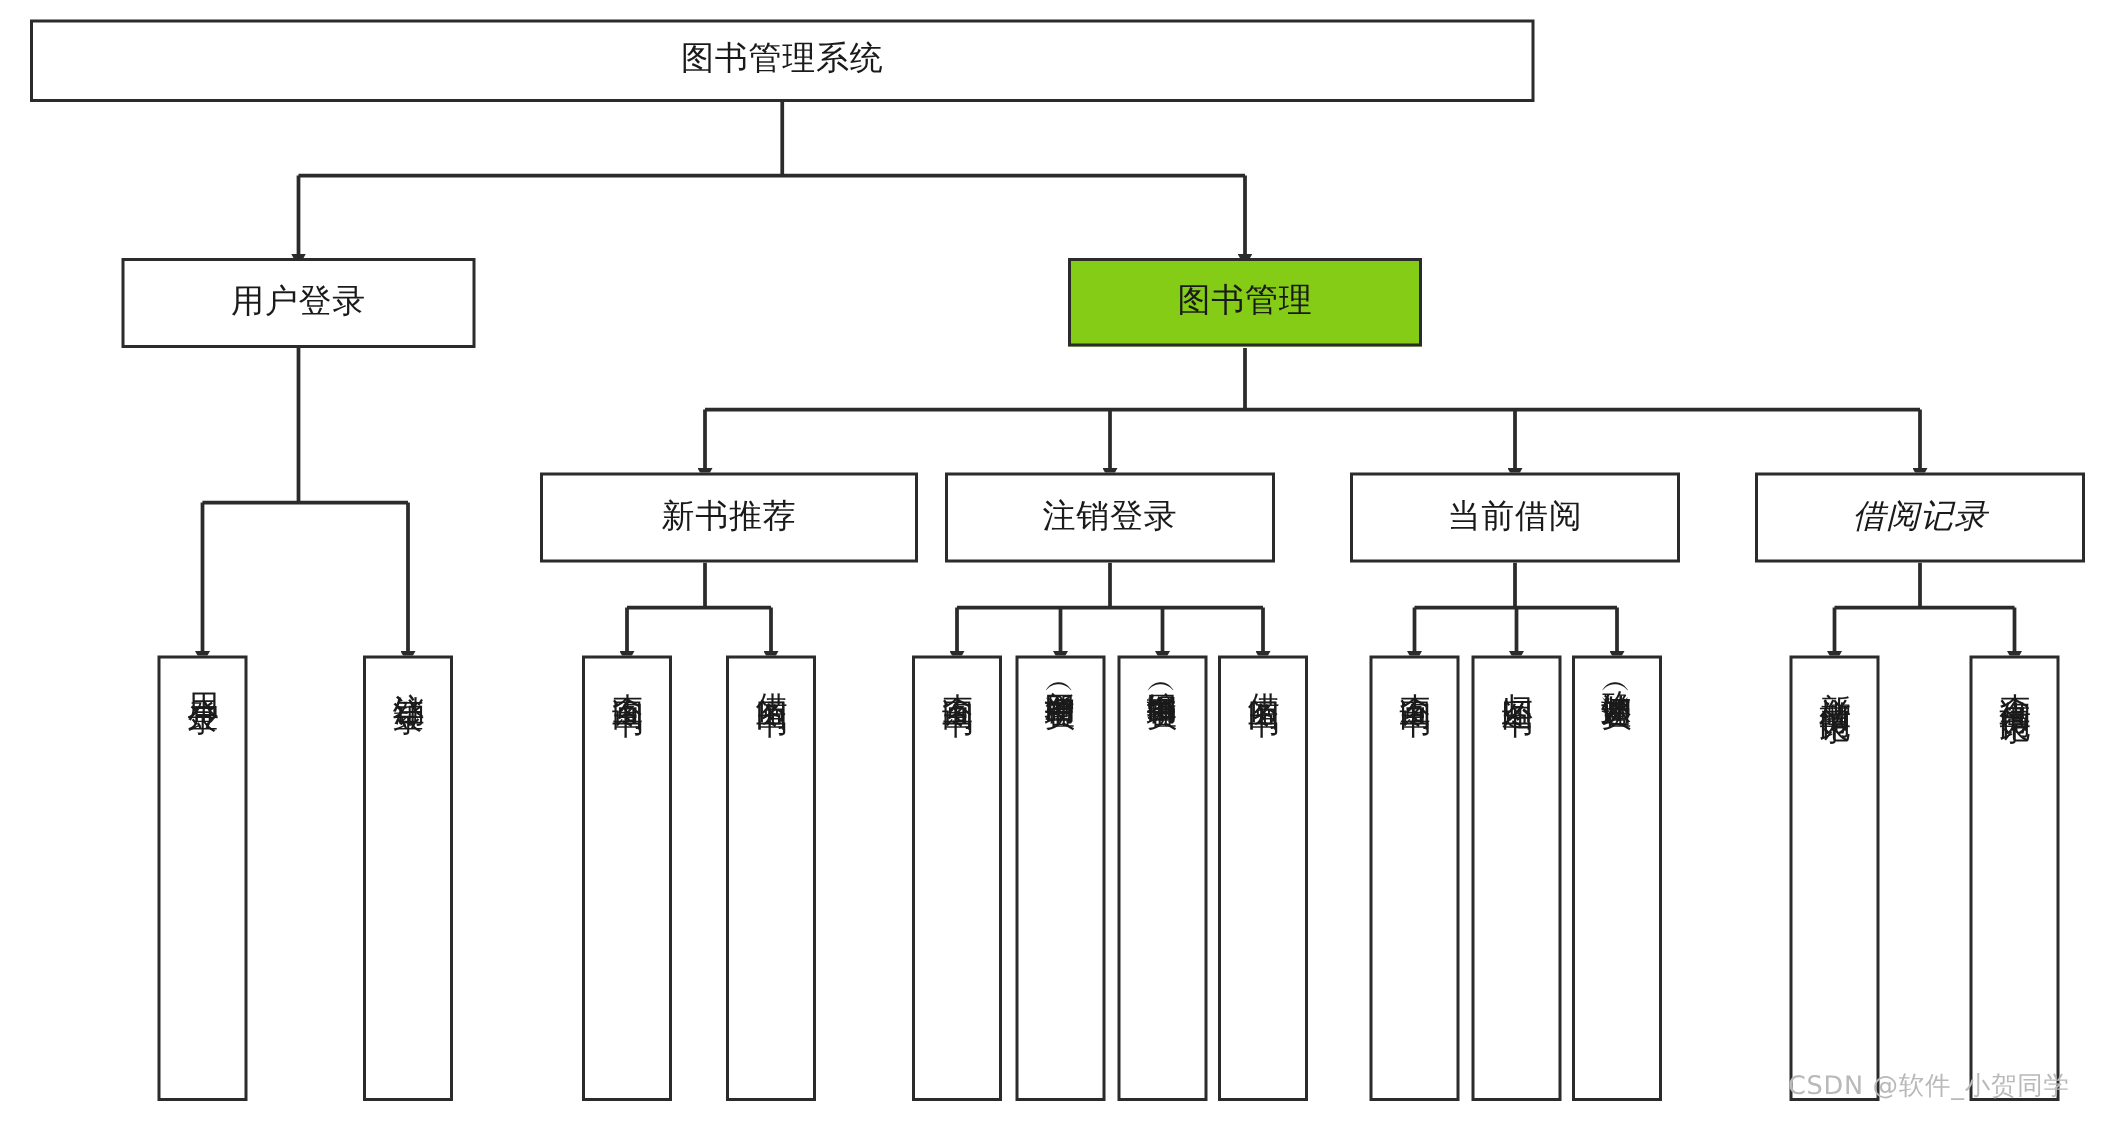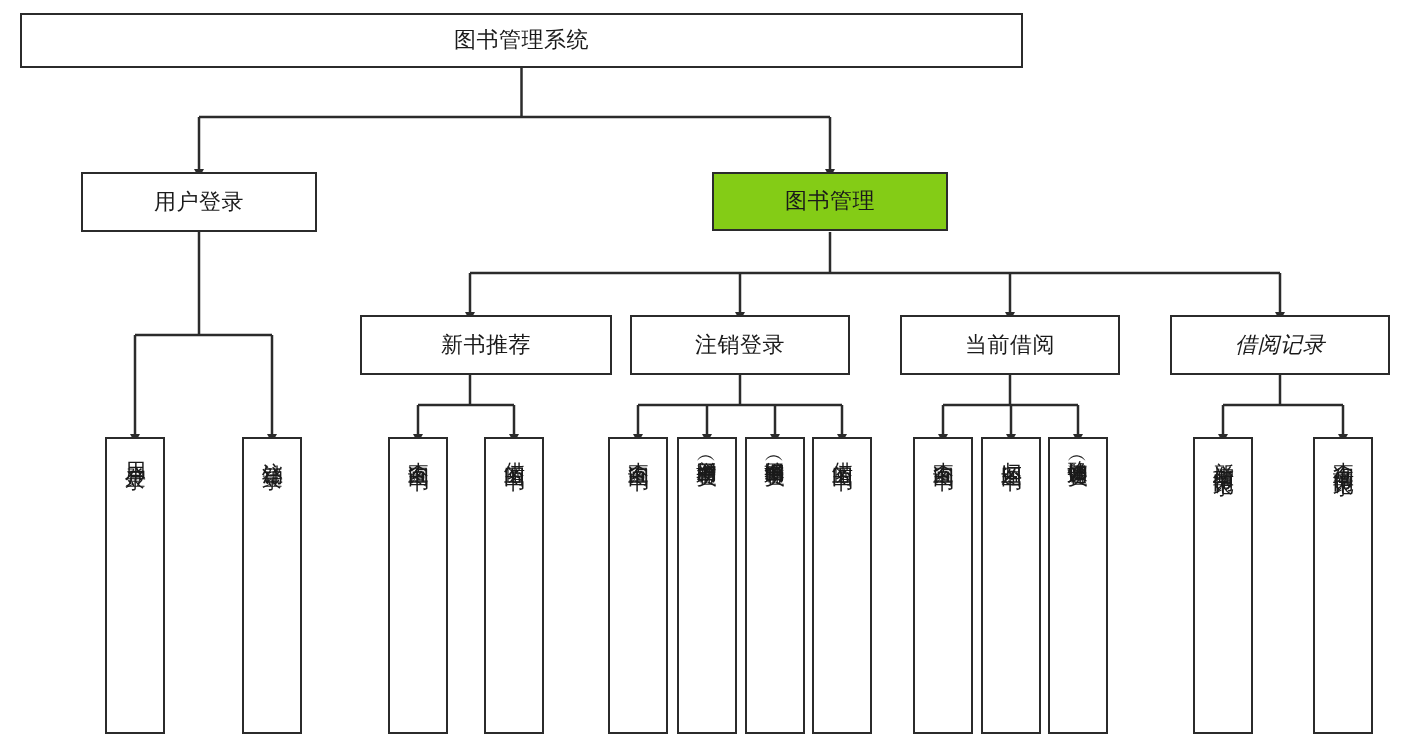--- a/index.html
+++ b/index.html
@@ -175,13 +175,14 @@
         <span class="node-label" style="color: rgb(26, 26, 26);">确认归还（管理员）</span>
       </div>
       <div class="node vertical" style="left: 1193px; top: 437px; width: 60px; height: 297px; border-color: rgb(43, 43, 43); background: rgb(255, 255, 255);">
         <span class="node-label" style="color: rgb(26, 26, 26);">新增借阅记录</span>
       </div>
       <div class="node vertical" style="left: 1313px; top: 437px; width: 60px; height: 297px; border-color: rgb(43, 43, 43); background: rgb(255, 255, 255);">
         <span class="node-label" style="color: rgb(26, 26, 26);">查询借阅记录</span>
       </div>
     </div>
 
+  <div class="watermark" style="left: 1192px; top: 712px; color: rgb(185, 185, 185);">CSDN @软件_小贺同学</div>
 </div>
 
 </body></html>

